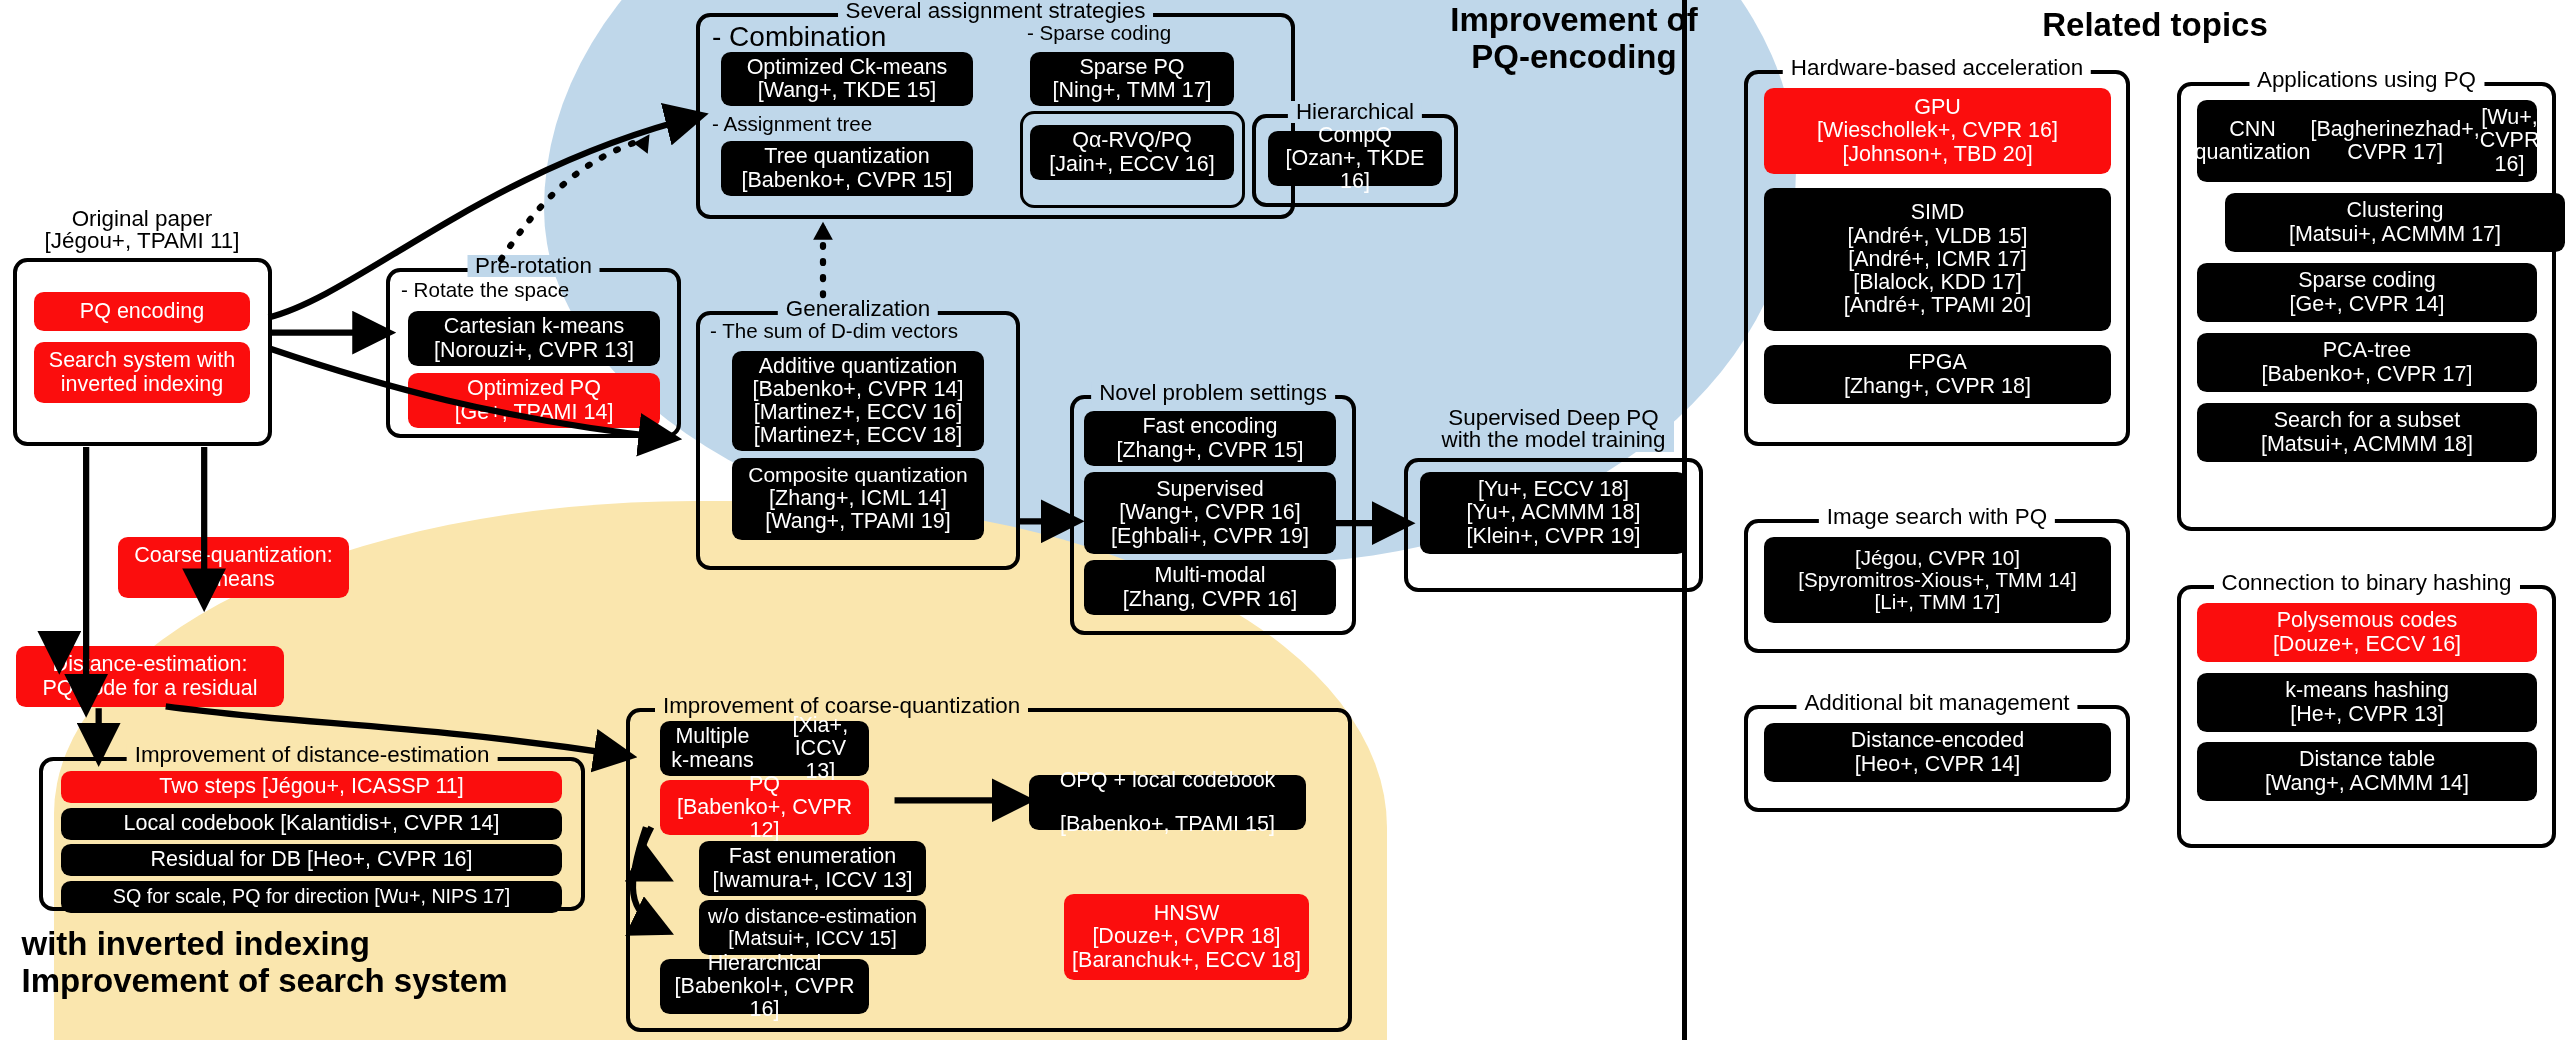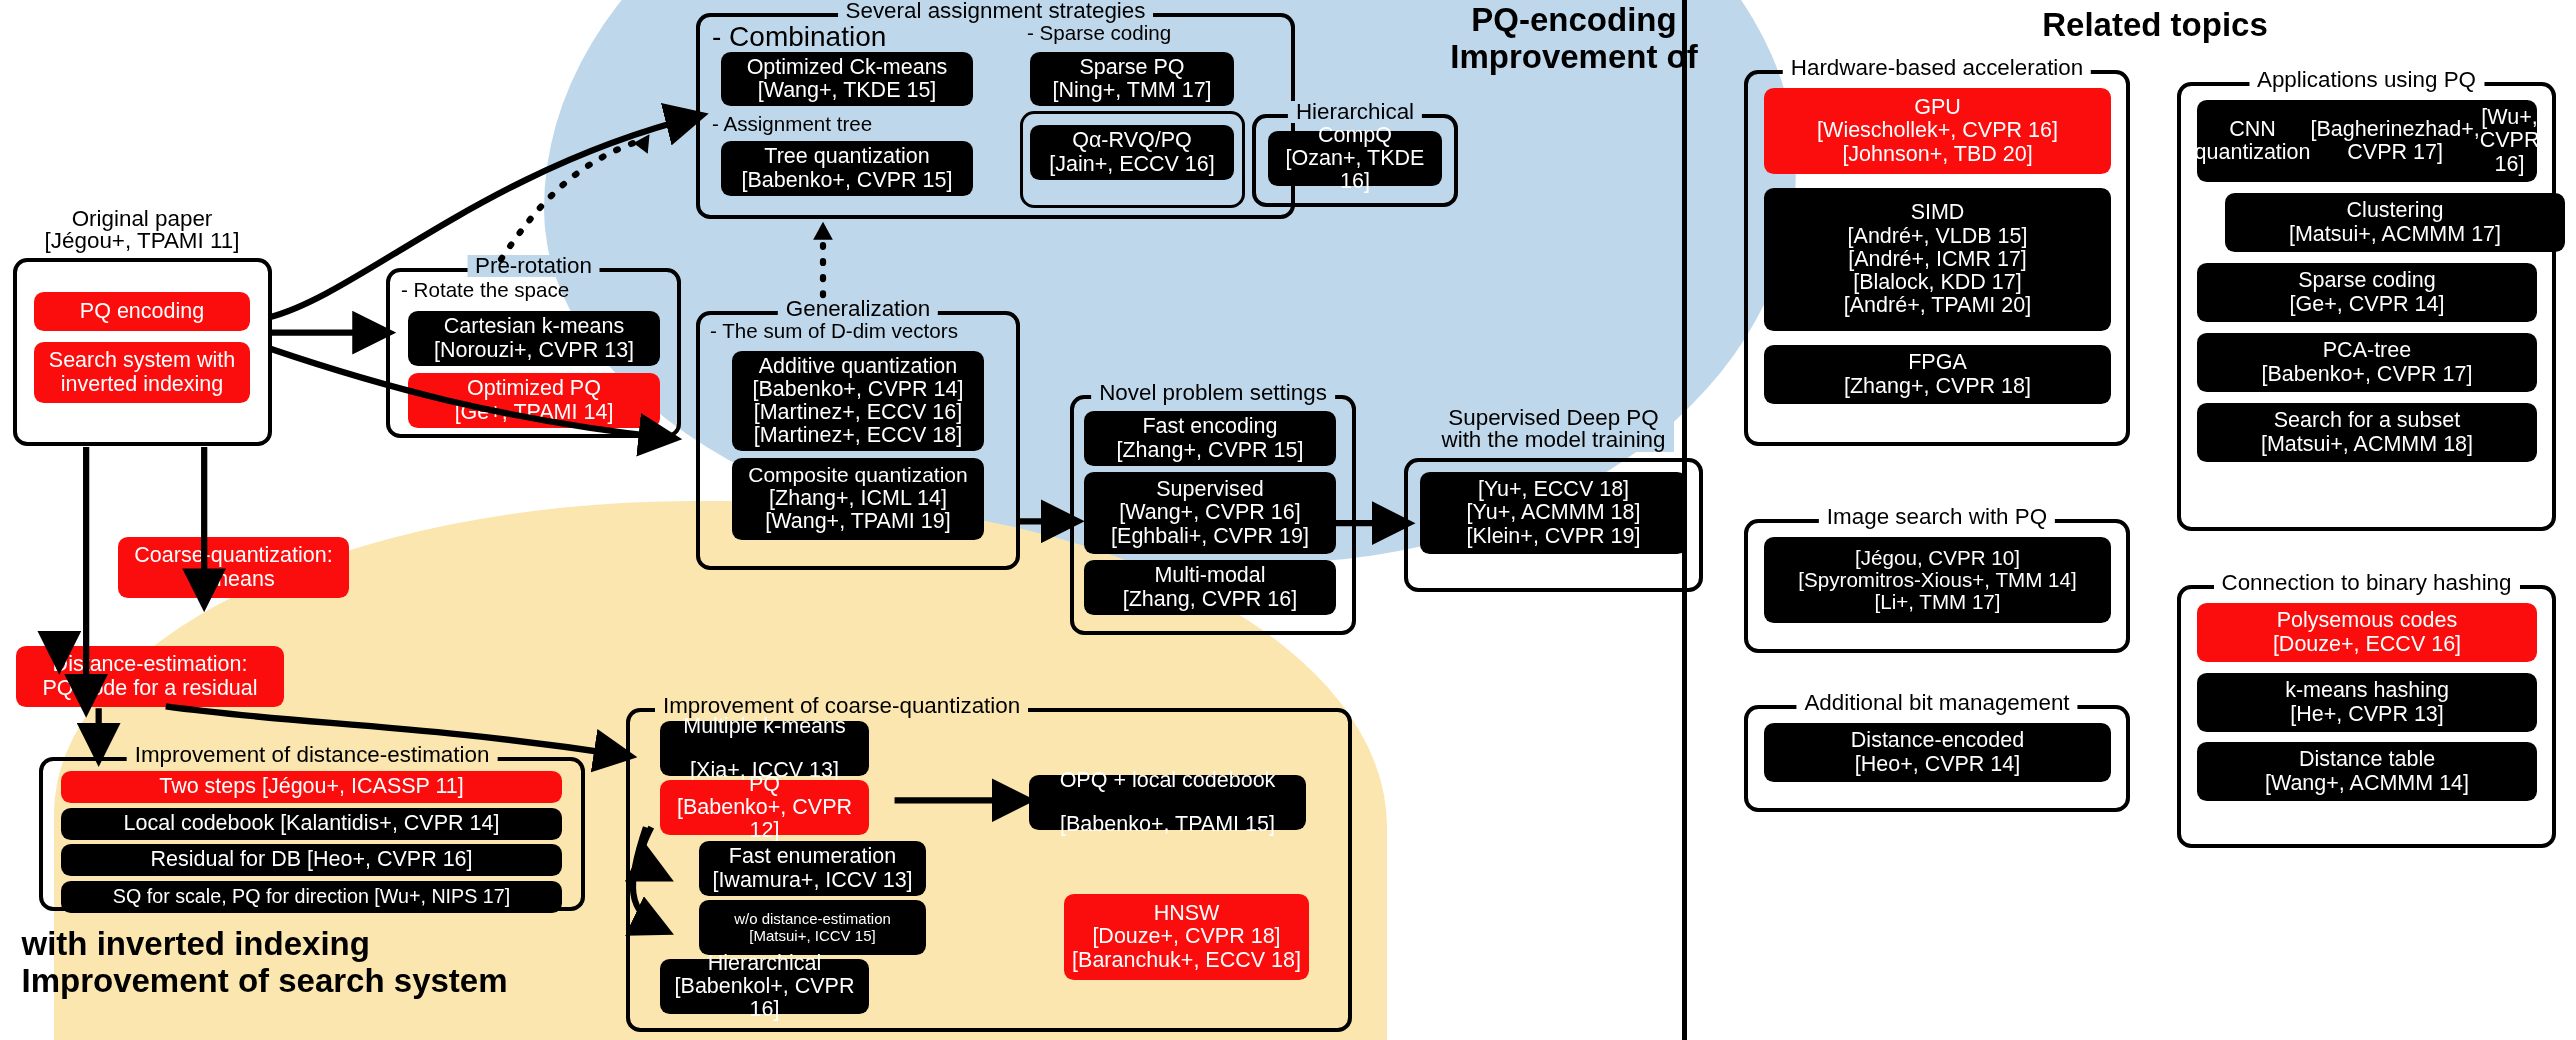--- a/index.html
+++ b/index.html
@@ -96,22 +96,22 @@
 
       <path d="M560,290 C600,230 640,185 708,160" stroke-dasharray="2 16" stroke-linecap="round"></path>
       <path d="M708,160 l18,-10 l-2,22 z" fill="#000" stroke="none"></path>
 
       <path d="M920,330 L920,250" stroke-dasharray="2 16" stroke-linecap="round"></path>
       <path d="M920,248 l-11,20 l22,0 z" fill="#000" stroke="none"></path>
     </g>
   </svg>
 
   <div class="bigtitle" style="left:1386px;top:1.8px;width:376px;font-size:33px;text-align:center;">
+    <div>Improvement of</div>
     <div>PQ-encoding</div>
-    <div>Improvement of</div>
   </div>
 
   <div class="bigtitle" style="left:21.5px;top:926px;font-size:33px;">
     <div>with inverted indexing</div>
     <div>Improvement of search system</div>
   </div>
 
   <div class="bigtitle" style="left:1860px;top:7.2px;width:590px;font-size:33px;text-align:center;">Related topics</div>
 
   <div class="group onwhite" style="left:12.5px;top:258px;width:259px;height:188px;">
@@ -240,33 +240,33 @@
   <div class="node" style="left:61px;top:844px;width:501px;height:32px;">
     <span class="ln">Residual for DB [Heo+, CVPR 16]</span>
   </div>
   <div class="node" style="left:61px;top:881px;width:501px;height:32px;font-size:19.7px;">
     <span class="ln">SQ for scale, PQ for direction [Wu+, NIPS 17]</span>
   </div>
 
   <div class="group onyellow" style="left:626px;top:708px;width:726px;height:324px;">
     <div class="gtitle" style="left:25px;transform:none;">Improvement of coarse-quantization</div>
   </div>
-  <div class="node" style="left:660px;top:721px;width:209px;height:55px;flex-direction:column;gap:21px;">
+  <div class="node" style="left:660px;top:721px;width:209px;height:55px;flex-direction:row;gap:21px;">
     <span class="ln">Multiple k-means</span>
     <span class="ln">[Xia+, ICCV 13]</span>
   </div>
   <div class="node red" style="left:660px;top:780px;width:209px;height:55px;flex-direction:column;">
     <span class="ln">PQ</span>
     <span class="ln">[Babenko+, CVPR 12]</span>
   </div>
   <div class="node" style="left:699px;top:841px;width:227px;height:55px;flex-direction:column;">
     <span class="ln">Fast enumeration</span>
     <span class="ln">[Iwamura+, ICCV 13]</span>
   </div>
-  <div class="node" style="left:699px;top:900px;width:227px;height:55px;flex-direction:column;font-size:15px;">
+  <div class="node" style="left:699px;top:900px;width:227px;height:55px;flex-direction:column;font-size:20px;">
     <span class="ln">w/o distance-estimation</span>
     <span class="ln">[Matsui+, ICCV 15]</span>
   </div>
   <div class="node" style="left:660px;top:959px;width:209px;height:55px;flex-direction:column;">
     <span class="ln">Hierarchical</span>
     <span class="ln">[Babenkol+, CVPR 16]</span>
   </div>
   <div class="node" style="left:1029px;top:775px;width:277px;height:55px;flex-direction:column;gap:20px;">
     <span class="ln">OPQ + local codebook</span>
     <span class="ln">[Babenko+, TPAMI 15]</span>

